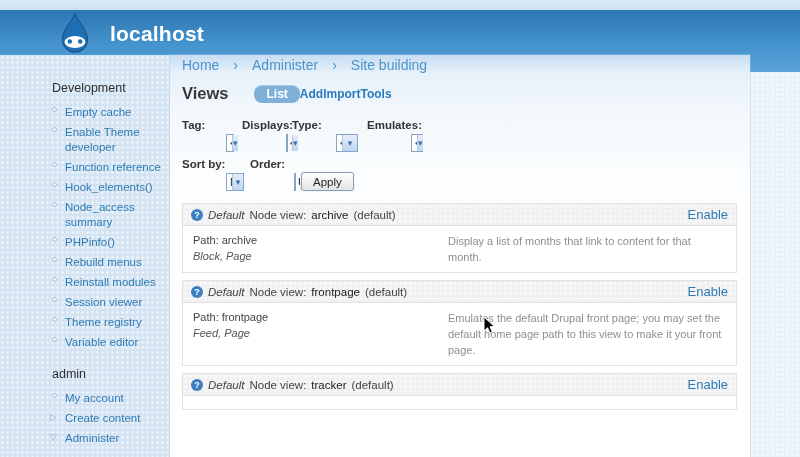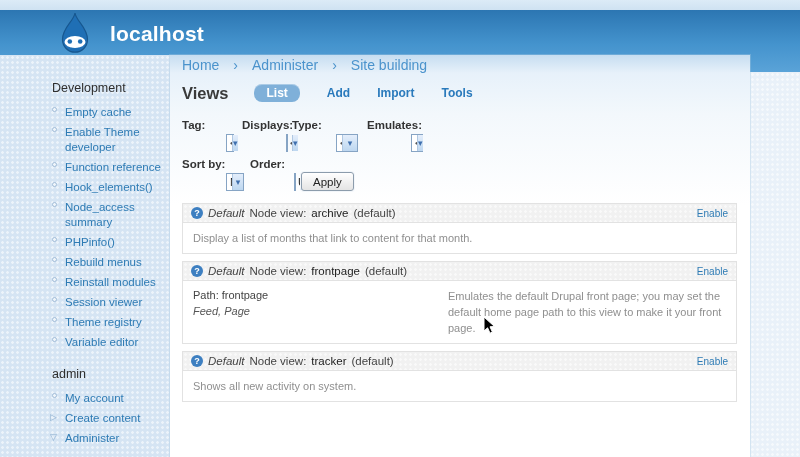--- a/index.html
+++ b/index.html
@@ -39,23 +39,23 @@
   
   .panel { position:absolute; left:170px; top:55px; width:580px; height:402px;
     background:linear-gradient(180deg,#e7f1fa 18px,#f3f8fc 60px,#ffffff 150px);
     box-shadow:0 0 0 1px rgba(173,202,227,.35); }
   .breadcrumb-bar { height:18px; background:linear-gradient(180deg,#c6ddf1,#e7f1fa);
     display:flex; align-items:flex-end; gap:14px; padding-left:12px;
     font-size:14px; }
   .breadcrumb-bar a { color:#4b93cc; text-decoration:none; cursor:pointer; }
   .crumb-sep { color:#4b93cc; }
 
-  .title-row { display:flex; align-items:flex-start; padding:11px 12px 9px 12px; }
+  .title-row { display:flex; align-items:center; padding:11px 12px 9px 12px; }
   .page-title { font-size:16.5px; font-weight:bold; color:#3a3a3a; margin-right:26px; }
-  .tabs { display:flex; align-items:center; gap:27px; }
+  .tabs { display:flex; align-items:center; }
   .tab { font-size:12px; font-weight:bold; color:#2a7abc; text-decoration:none; cursor:pointer; }
   .tab.active { background:#7fb0d9; color:#ffffff; padding:2px 12px; border-radius:8px;
     box-shadow:inset 0 1px 0 rgba(255,255,255,.35); }
 
   
   .filters { padding:7px 12px 6px 12px; }
   .f-row { display:flex; align-items:flex-end; margin-bottom:6px; }
   .f-group { display:flex; flex-direction:column; }
   .f-label { font-size:11.5px; font-weight:bold; color:#333; margin-bottom:3px; }
   .selectbox { display:flex; align-items:stretch; height:18px; border:1px solid #86a4c4;
@@ -74,21 +74,21 @@
     cursor:pointer; font-family:"Liberation Sans",sans-serif; }
 
   
   .view-row { margin:0 13px 7px 12px; border:1px solid #e2e2e2; background:#fff; }
   .row-header { background-color:#f1f1f1; border-bottom:1px solid #e2e2e2;
     display:flex; align-items:center; gap:5px; padding:3px 8px; font-size:11.5px; color:#444; }
   .help-icon { width:12px; height:12px; border-radius:50%; background:#3d7fc1; color:#fff;
     font-size:9px; font-weight:bold; text-align:center; line-height:12px; flex:none; cursor:pointer; }
   .v-default { font-style:italic; }
   .v-name { font-weight:normal; color:#222; }
-  .enable-link { margin-left:auto; color:#2e7bb4; text-decoration:none; font-size:10px; cursor:pointer;text-align:right; }
+  .enable-link { margin-left:auto; color:#2e7bb4; text-decoration:none; font-size:13px; cursor:pointer;text-align:right; }
   .row-body { display:flex; padding:6px 10px 7px 10px; font-size:11px; line-height:16px; color:#444; }
   .col-left { width:255px; flex:none; }
   .v-displays { font-style:italic; color:#555; }
   .col-right { flex:1; color:#8f8f8f; padding-top:1px; }
 
   
   .cursor { position:absolute; left:483px; top:316px; }
 </style>
 </head>
 <body>
@@ -208,20 +208,24 @@
     <div class="view-row">
       <div class="row-header dots">
         <span class="help-icon">?</span>
         <span class="v-default">Default</span>
         <span>Node view:</span>
         <span class="v-name">archive</span>
         <span>(default)</span>
         <a class="enable-link">Enable</a>
       </div>
       <div class="row-body">
+        <div class="col-left">
+          <div>Path: archive</div>
+          <div class="v-displays">Block, Page</div>
+        </div>
         <div class="col-right">Display a list of months that link to content for that month.</div>
       </div>
     </div>
 
     <div class="view-row">
       <div class="row-header dots">
         <span class="help-icon">?</span>
         <span class="v-default">Default</span>
         <span>Node view:</span>
         <span class="v-name">frontpage</span>
@@ -240,21 +244,20 @@
     <div class="view-row">
       <div class="row-header dots">
         <span class="help-icon">?</span>
         <span class="v-default">Default</span>
         <span>Node view:</span>
         <span class="v-name">tracker</span>
         <span>(default)</span>
         <a class="enable-link">Enable</a>
       </div>
       <div class="row-body">
-        <div class="col-right">Shows all new activity on system.</div>
       </div>
     </div>
 
   </div>
 
   <div class="cursor">
     <svg width="13" height="19" viewBox="0 0 13 19">
       <path d="M1 1 L1 15 L4.6 11.8 L7 17.2 L9.4 16.1 L7 10.8 L11.5 10.5 Z" fill="#000000" stroke="#ffffff" stroke-width="1"></path>
     </svg>
   </div>

